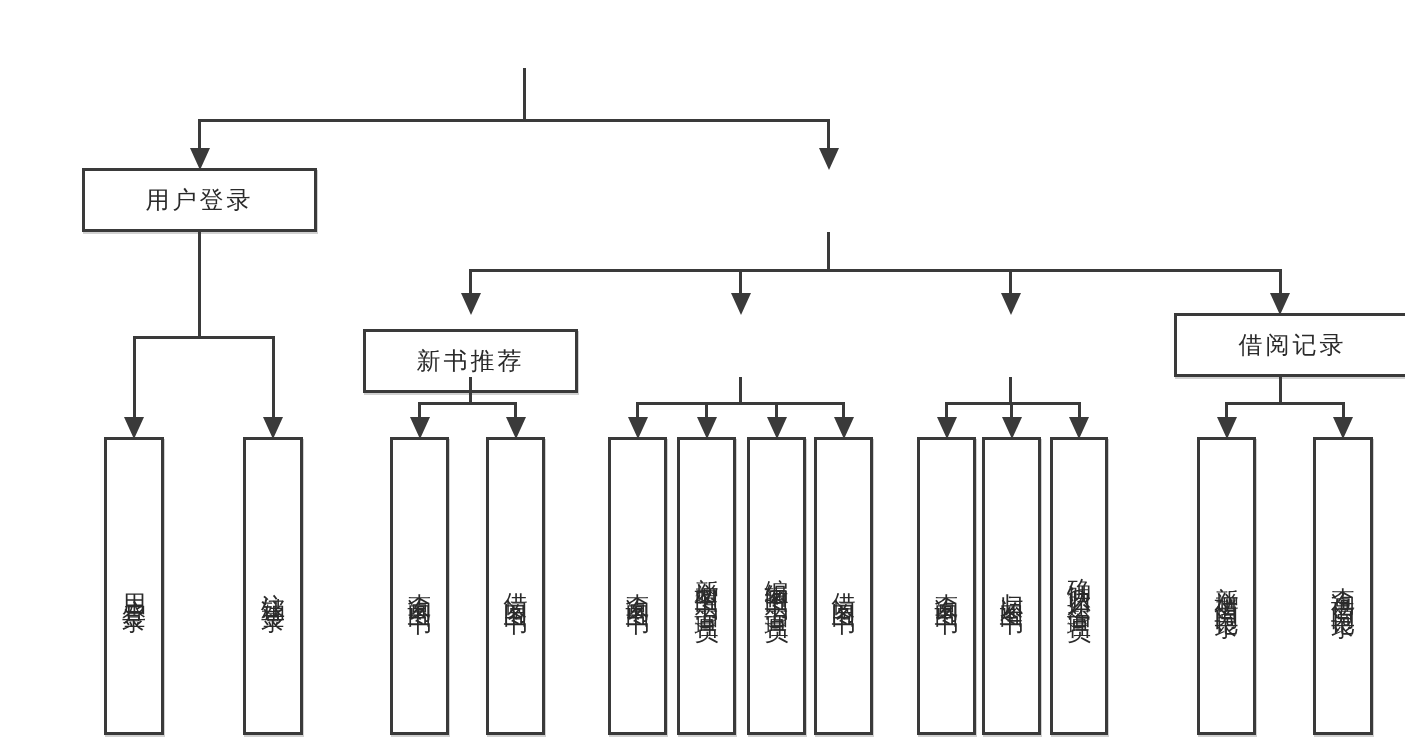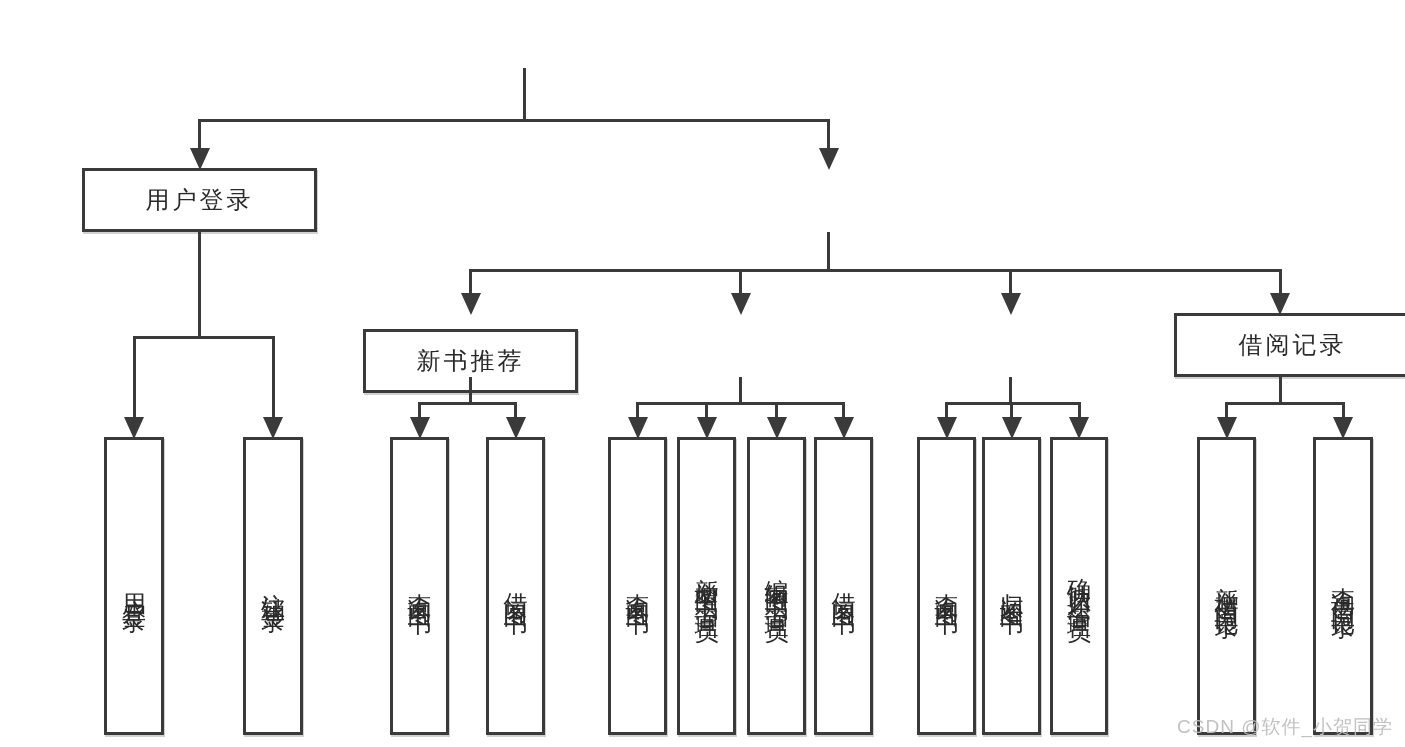--- a/index.html
+++ b/index.html
@@ -51,21 +51,20 @@
     letter-spacing:1px;
     color:rgba(190,190,190,0.95);
     z-index:10;
     white-space:nowrap;
   }
 </style>
 </head>
 <body>
 
 <div id="canvas">
-  <span class="watermark">CSDN @软件_小贺同学</span>
     <div class="node h" style="left: 82px; top: 168px; width: 235px; height: 64px;">
       <span class="lbl">用户登录</span>
     </div>
     <div class="node h" style="left: 363px; top: 313px; width: 215px; height: 64px; margin-top: 16px;">
       <span class="lbl">新书推荐</span>
     </div>
     <div class="node h" style="left: 1174px; top: 313px; width: 237px; height: 64px;">
       <span class="lbl">借阅记录</span>
     </div>
     <div class="node v" style="left: 104px; top: 437px; width: 60px; height: 298px;">

